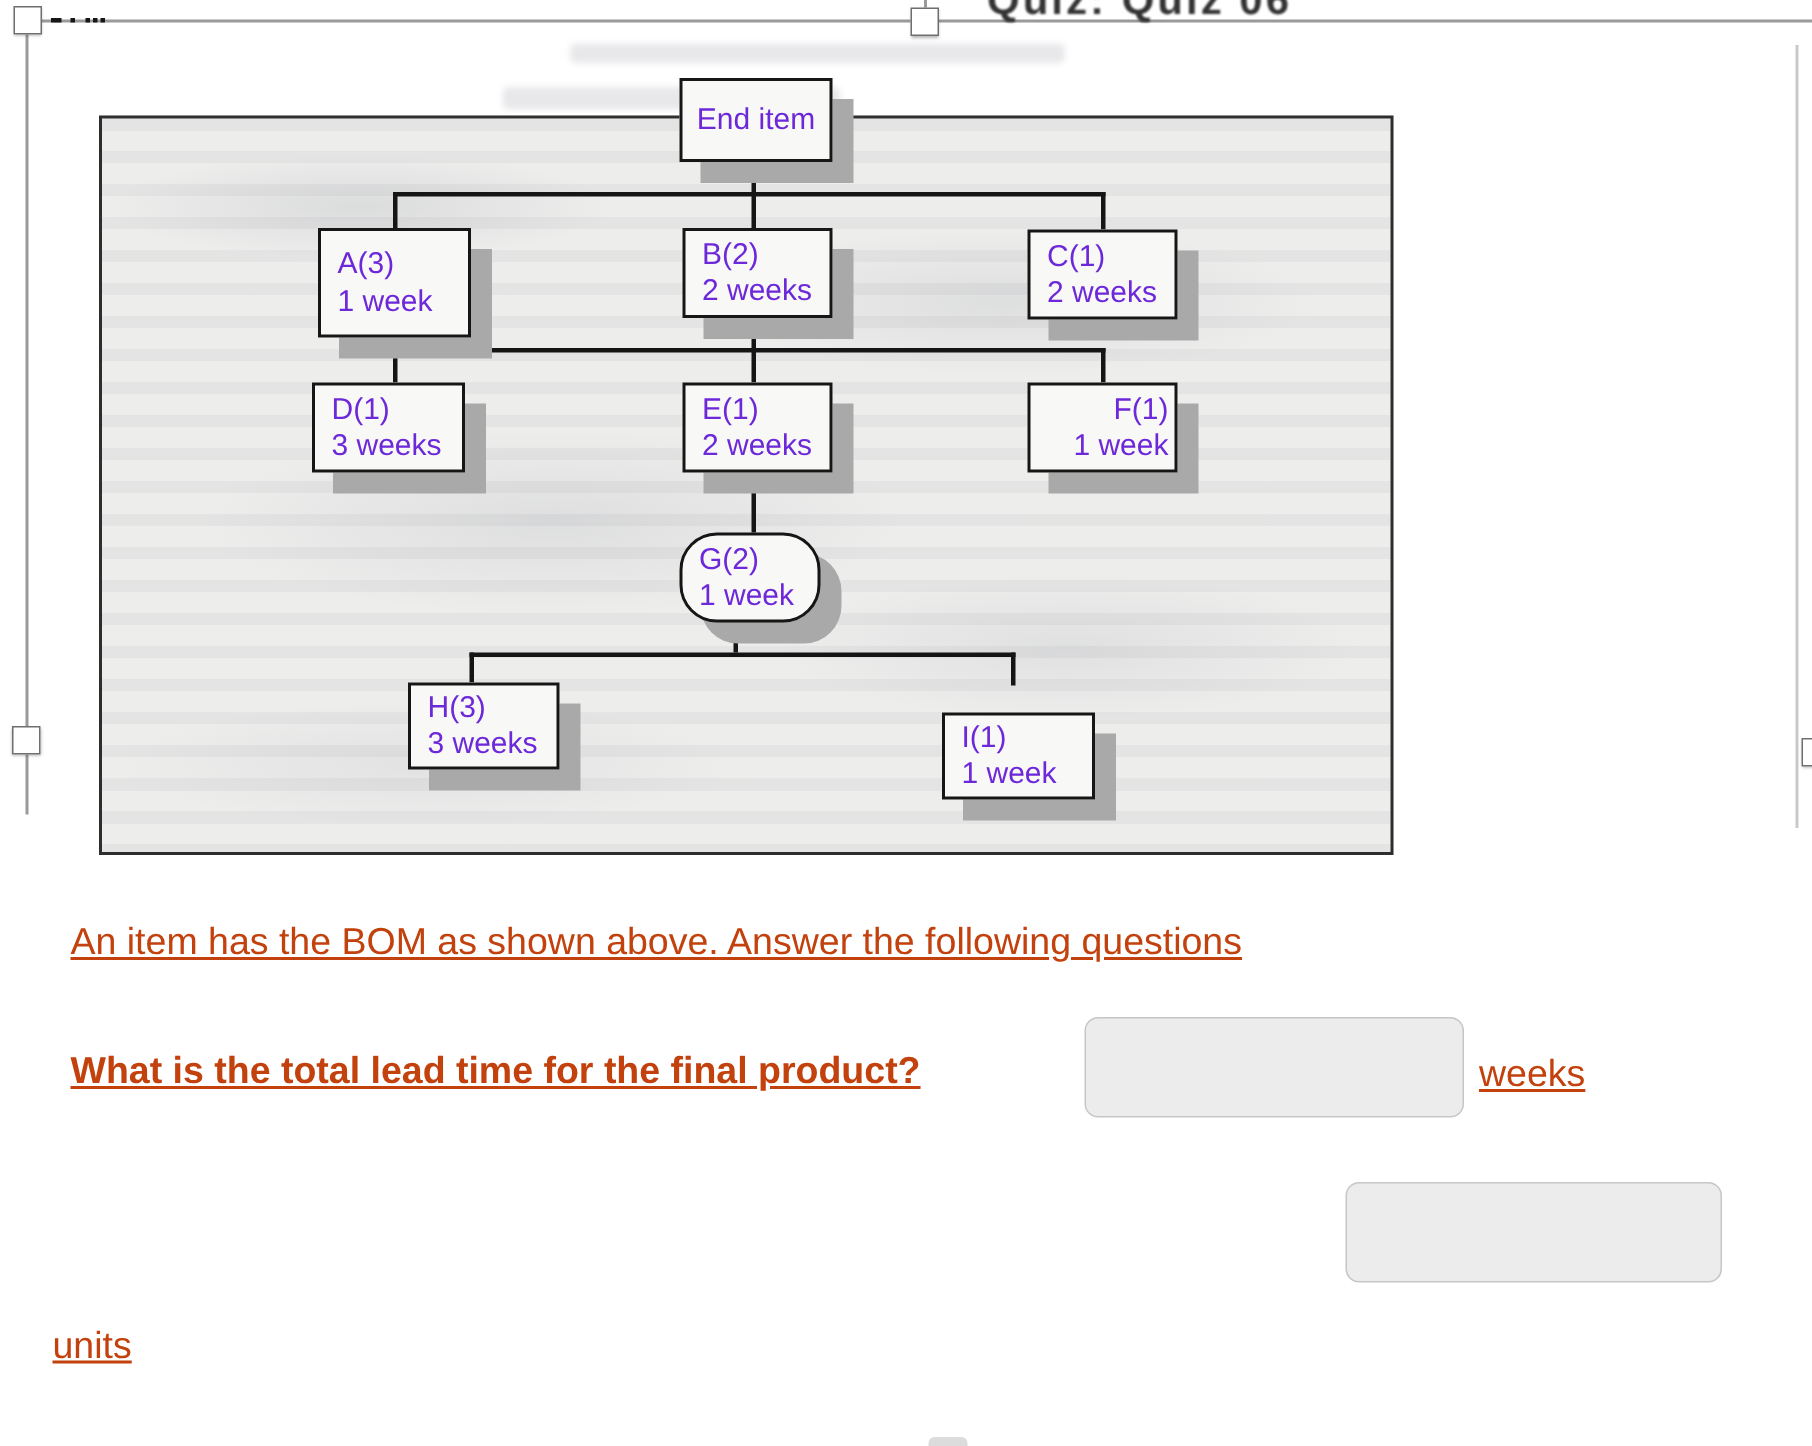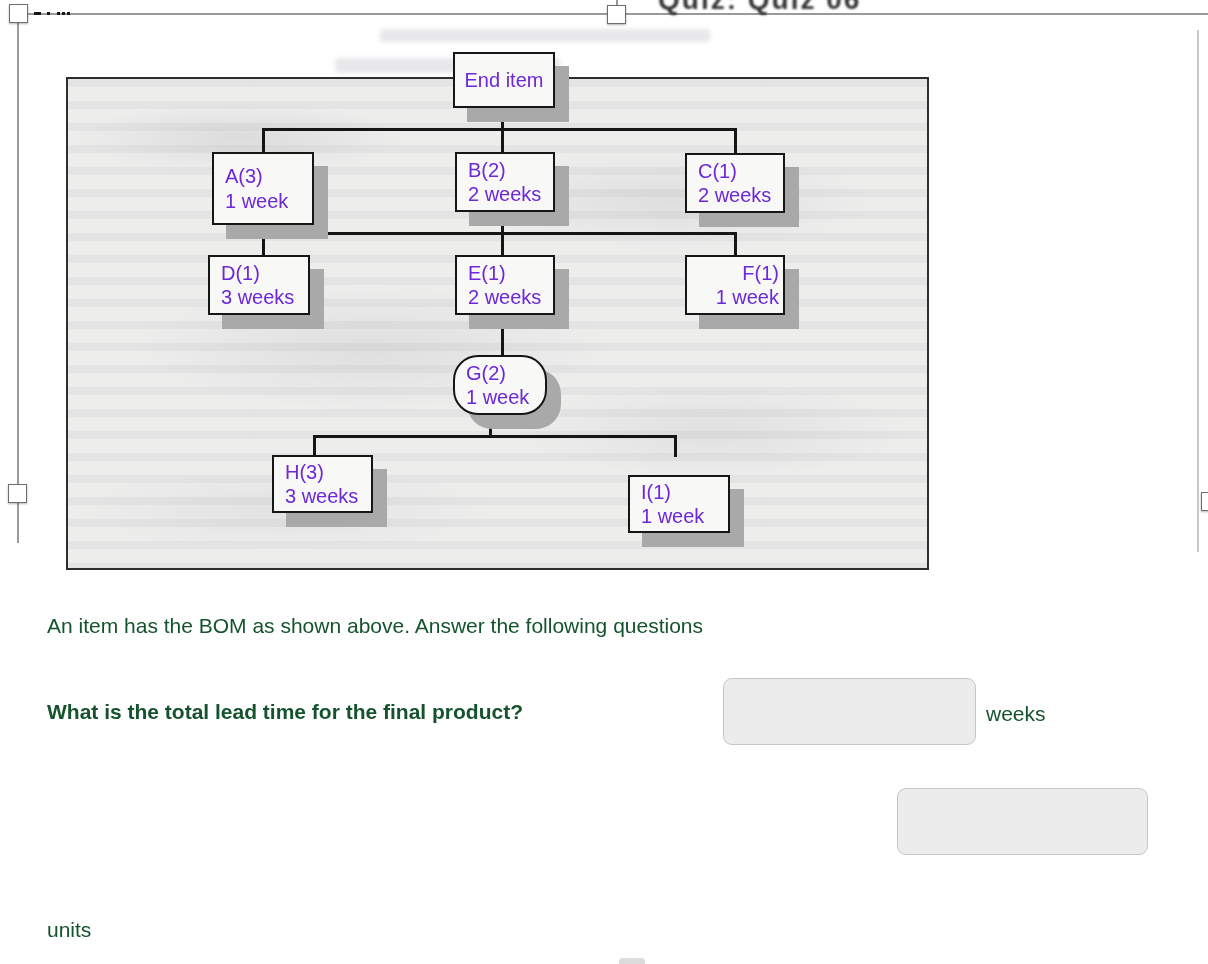--- a/index.html
+++ b/index.html
@@ -69,27 +69,27 @@
   .c-h2{left:194px;top:153px;width:475px;height:3px;}
   .c-sd{left:194px;top:153px;width:3px;height:23px;}
   .c-sf{left:666px;top:153px;width:3px;height:23px;}
   .c-v3{left:433px;top:236px;width:3px;height:40px;}
   .c-v4{left:421px;top:336px;width:3px;height:20px;}
   .c-h3{left:245px;top:356px;width:364px;height:3px;}
   .c-sh{left:245px;top:356px;width:3px;height:20px;}
   .c-si{left:606px;top:356px;width:3px;height:22px;}
 
   
-  .q-text{position:absolute;font-size:21px;color:#14532d;white-space:nowrap;}
+  .q-text{position:absolute;font-size:25px;color:#c2410c;white-space:nowrap;text-decoration:underline;}
   .q-bold{font-weight:bold;}
   .intro-text{left:47px;top:614px;}
   .q1-prompt{left:47px;top:700px;}
   .q1-suffix{left:986px;top:702px;}
   .q2-prompt{left:47px;top:810px;}
-  .q2-suffix{left:47px;top:883px;margin-top:35px;}
+  .q2-suffix{left:35px;top:883px;}
   .answer-input{position:absolute;box-sizing:border-box;background:#ececec;border:1px solid #c6c6c6;
     border-radius:9px;font-family:"Liberation Sans",sans-serif;font-size:24px;padding:0 12px;
     color:#222;outline:none;}
   .q1-input{left:723px;top:678px;width:253px;height:67px;}
   .q2-input{left:897px;top:788px;width:251px;height:67px;}
 </style>
 </head>
 <body>
 
 <div id="stage">

